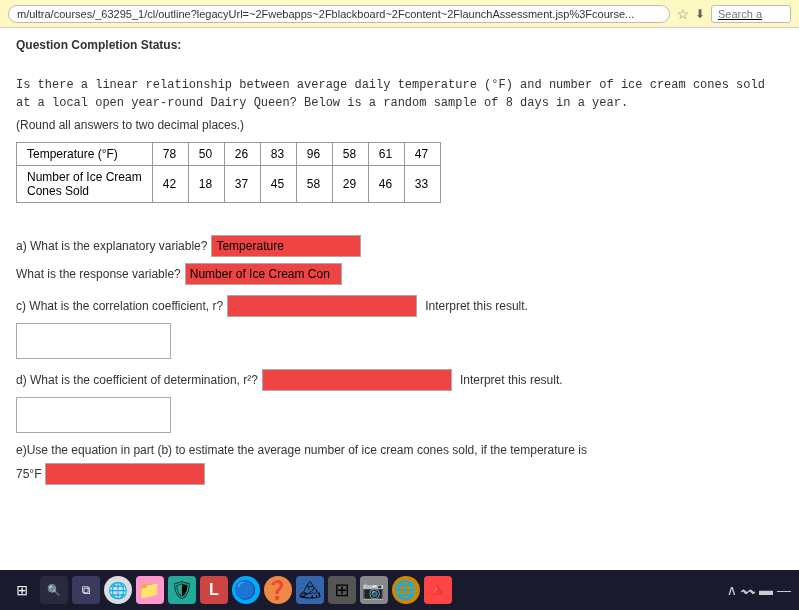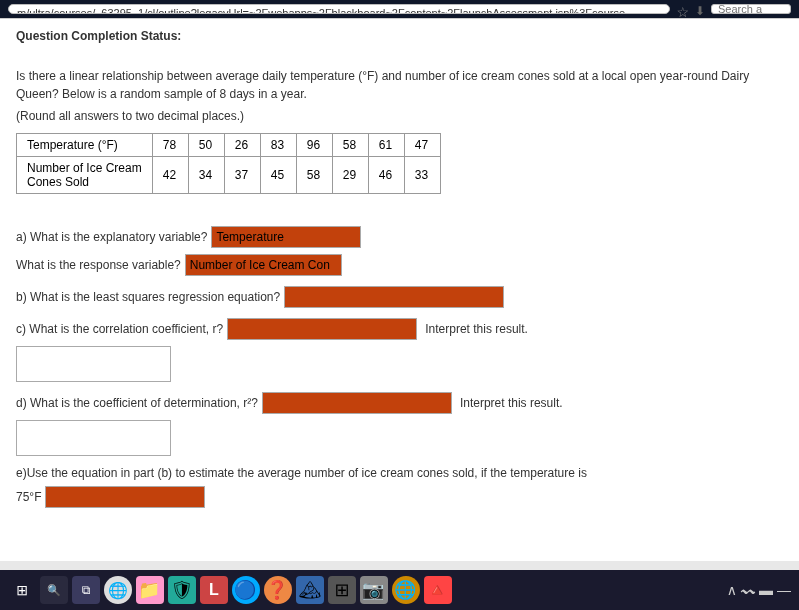--- a/index.html
+++ b/index.html
@@ -7,27 +7,28 @@
       font-family: Arial, sans-serif;
       font-size: 13px;
       background: #e8e8e8;
       width: 799px;
       height: 610px;
       overflow: hidden;
     }
 
     
     .address-bar {
-      background: #0f172a;
+      background: #fef9c3;
       border-bottom: 1px solid #ccc;
       padding: 4px 8px;
       display: flex;
+      align-items: center;
       font-size: 11px;
       color: #333;
-      height: 19px;
+      height: 28px;
     }
     .address-bar .url-text {
       flex: 1;
       background: white;
       border: 1px solid #bbb;
       border-radius: 10px;
       padding: 2px 8px;
       font-size: 11px;
       color: #333;
       overflow: hidden;
@@ -63,20 +64,21 @@
       color: #333;
       margin-bottom: 24px;
       font-weight: bold;
     }
 
     .question-text {
       font-size: 12px;
       color: #333;
       line-height: 1.5;
       margin-bottom: 6px;
+      font-family: Liberation Mono, monospace;
     }
 
     .round-note {
       font-size: 12px;
       color: #333;
       margin-bottom: 10px;
     }
 
     
     .data-table {
@@ -106,21 +108,21 @@
       margin-bottom: 6px;
       flex-wrap: wrap;
       gap: 4px;
     }
     .question-label {
       font-size: 12px;
       color: #333;
     }
     .answer-input {
       border: 1px solid #aaa;
-      background: #c2410c;
+      background: #ef4444;
       height: 22px;
       font-size: 12px;
       padding: 0 4px;
     }
     .answer-input-sm { width: 130px; }
     .answer-input-md { width: 200px; }
     .answer-input-lg { width: 250px; }
 
     .interpret-label {
       font-size: 12px;
@@ -216,21 +218,21 @@
       <td>26</td>
       <td>83</td>
       <td>96</td>
       <td>58</td>
       <td>61</td>
       <td>47</td>
     </tr>
     <tr>
       <td class="row-label">Number of Ice Cream<br>Cones Sold</td>
       <td>42</td>
-      <td>34</td>
+      <td>18</td>
       <td>37</td>
       <td>45</td>
       <td>58</td>
       <td>29</td>
       <td>46</td>
       <td>33</td>
     </tr>
   </tbody>
     </table>
 
@@ -238,26 +240,20 @@
     <div class="question-line">
       <span class="question-label">a) What is the explanatory variable?</span>
       <input class="answer-input answer-input-sm" style="width: 150px;" value="Temperature">
     </div>
     <div class="question-line">
       <span class="question-label">What is the response variable?</span>
       <input class="answer-input answer-input-md" style="width: 157px;" value="Number of Ice Cream Con">
     </div>
   </div>
 
-  <div class="question-section">
-    <div class="question-line">
-      <span class="question-label">b) What is the least squares regression equation?</span>
-      <input class="answer-input answer-input-lg" style="width: 220px;">
-    </div>
-  </div>
 
   <div class="question-section">
     <div class="question-line">
       <span class="question-label">c) What is the correlation coefficient, r?</span>
       <input class="answer-input answer-input-md" style="width: 190px;">
       <span class="interpret-label">Interpret this result.</span>
     </div>
     <textarea class="textarea-box" style=""></textarea>
   </div>
 

